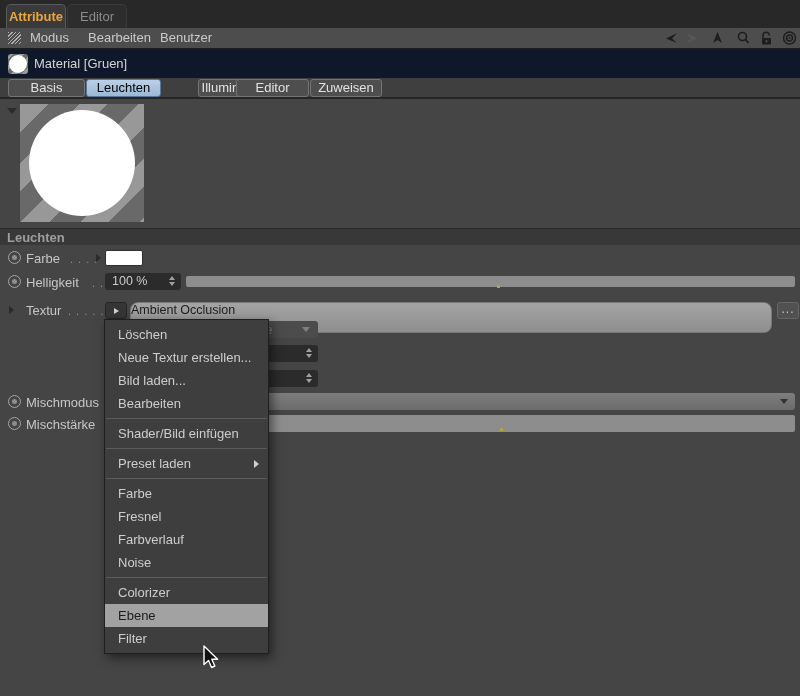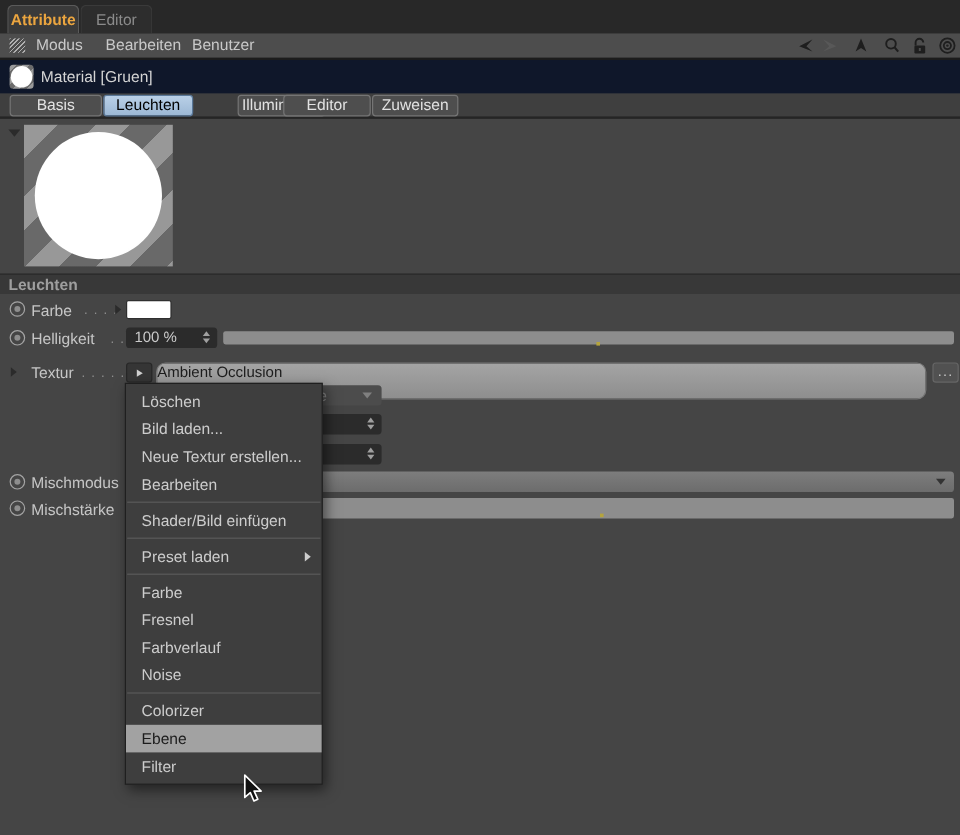--- a/index.html
+++ b/index.html
@@ -258,22 +258,22 @@
     <div class="abs radio-icon" style="left:8px;top:2px;"></div>
     <span class="abs prop-label" style="left:26px;top:2px;">Mischmodus</span>
   </div>
   <div class="abs z1" id="mischstaerke-row">
     <div class="abs radio-icon" style="left:8px;top:2px;"></div>
     <span class="abs prop-label" style="left:26px;top:2px;">Mischstärke</span>
   </div>
 
   <div class="abs z5" id="context-menu">
     <div class="cm-item">Löschen</div>
+    <div class="cm-item">Neue Textur erstellen...</div>
     <div class="cm-item">Bild laden...</div>
-    <div class="cm-item">Neue Textur erstellen...</div>
     <div class="cm-item">Bearbeiten</div>
     <div class="cm-sep"></div>
     <div class="cm-item">Shader/Bild einfügen</div>
     <div class="cm-sep"></div>
     <div class="cm-item">
       <span>Preset laden</span>
       <div class="cm-sub"></div>
     </div>
     <div class="cm-sep"></div>
     <div class="cm-item">Farbe</div>

